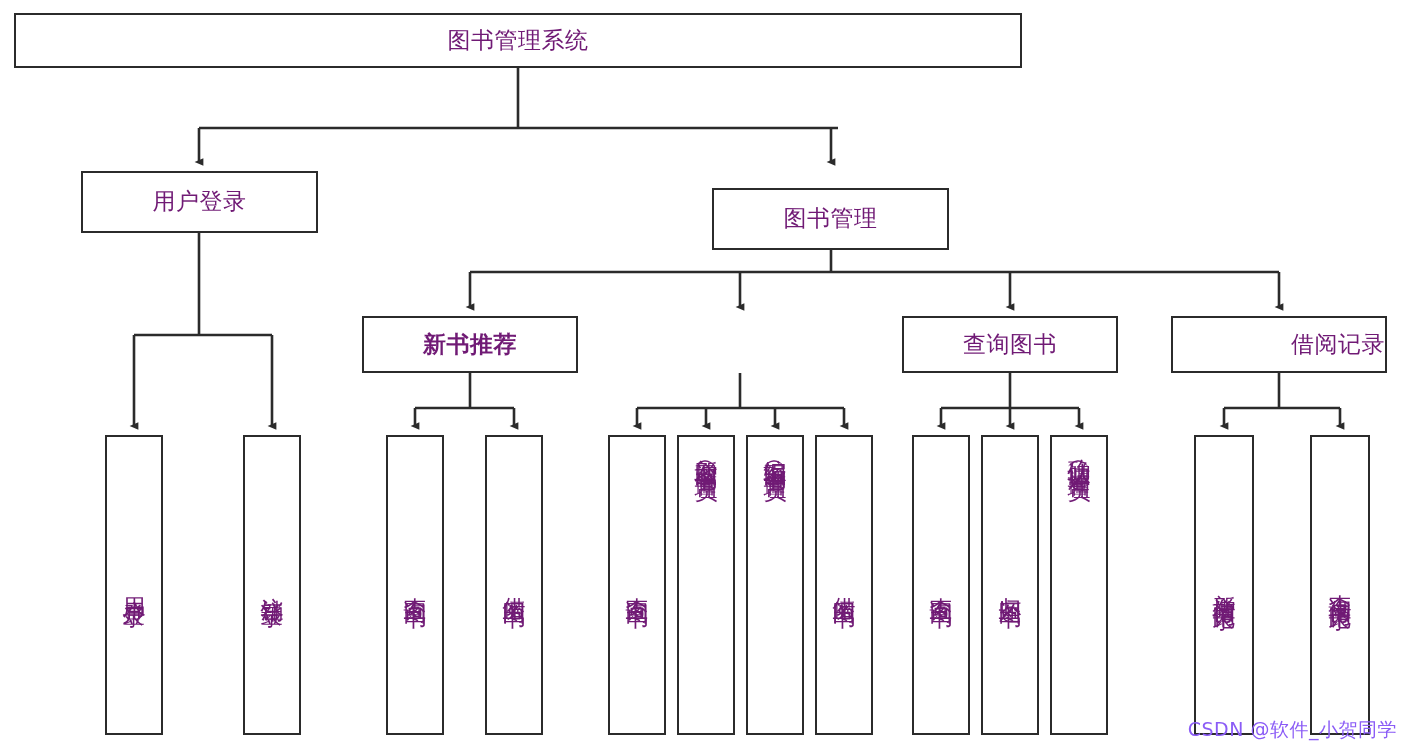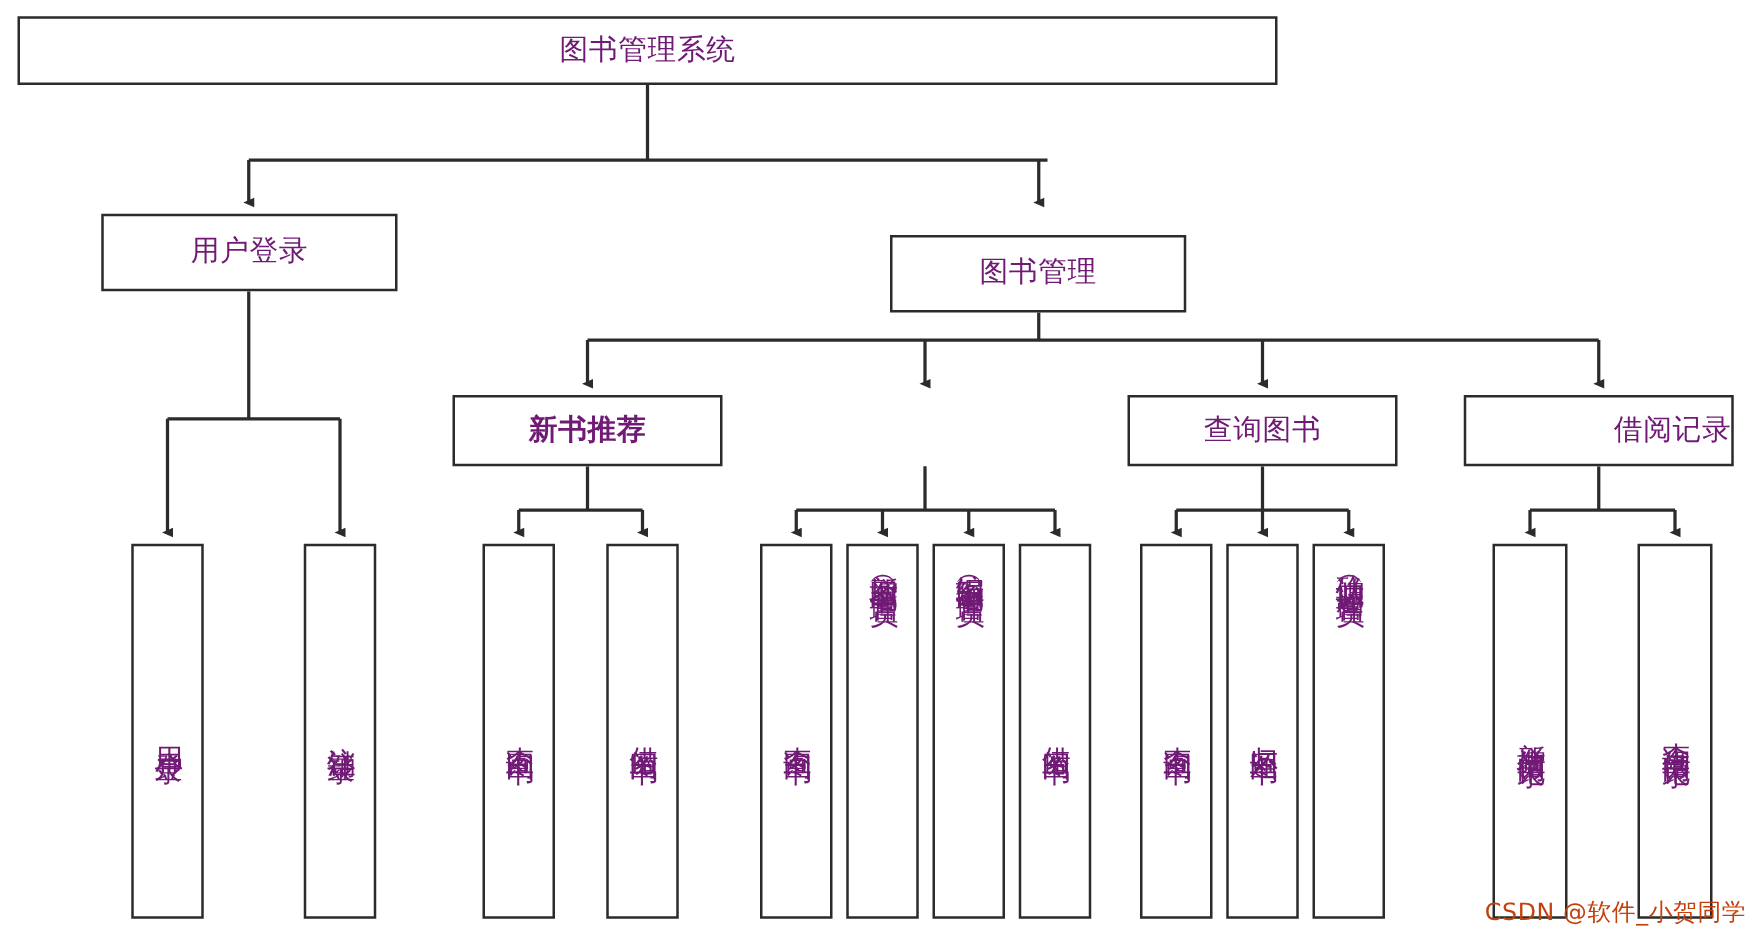--- a/index.html
+++ b/index.html
@@ -64,21 +64,21 @@
   }
   .node.vertical.center-text {
     align-items: center;
     padding-top: 0;
   }
   #watermark {
     position: absolute;
     right: 8px;
     bottom: 4px;
     font-size: 19px;
-    color: #c2410c;
+    color: #8b5cf6;
     white-space: nowrap;
     letter-spacing: 0.5px;
   }
 </style>
 </head>
 <body>
 
 <div id="diagram-root">
 
   <svg id="edge-layer" viewBox="0 0 1405 747" xmlns="http://www.w3.org/2000/svg">

